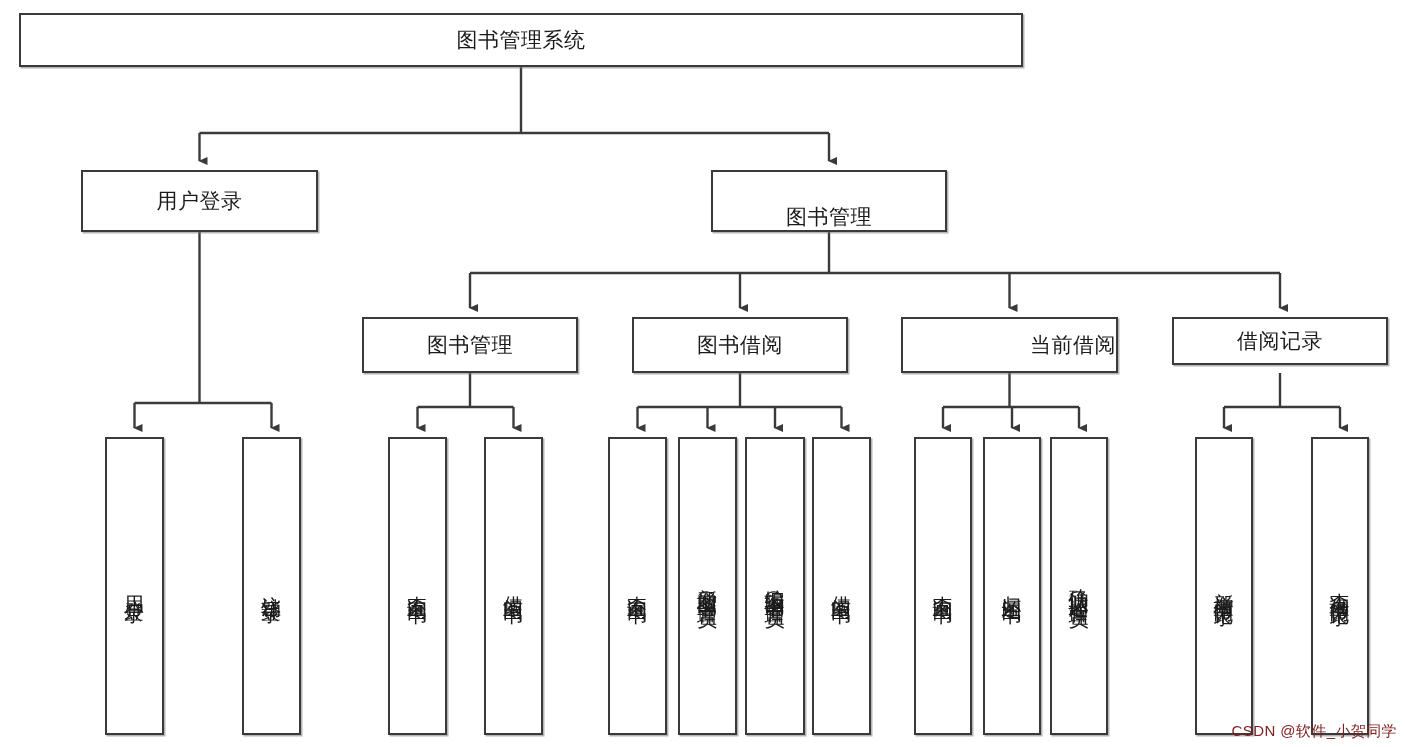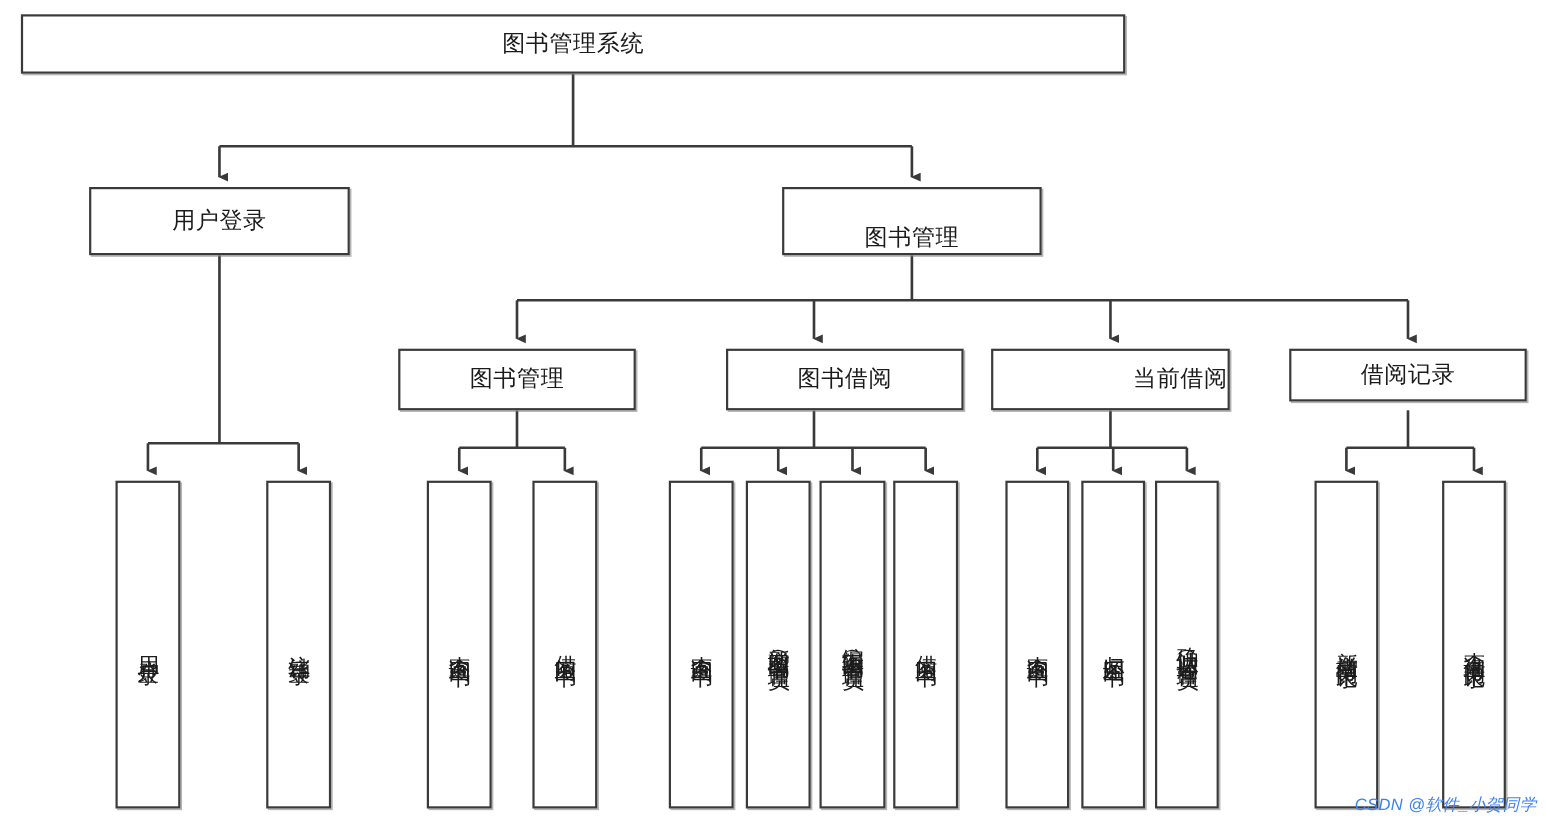--- a/index.html
+++ b/index.html
@@ -44,26 +44,25 @@
     writing-mode: vertical-rl;
     text-orientation: upright;
     font-size: 20px;
     letter-spacing: 3px;
     line-height: 1.1;
   }
   #watermark {
     position: absolute;
     right: 8px;
     bottom: 6px;
-    color: #3b82f6;
+    color: #7f1d1d;
     font-size: 15px;
     letter-spacing: 0.4px;
     white-space: nowrap;
     pointer-events: none;
-    font-style: italic;
   }
 </style>
 </head>
 <body>
 
 <div id="stage">
 
   <svg id="diagram-svg" width="1405" height="747">
     <defs>
       <marker id="arrowhead" markerWidth="9" markerHeight="9" refX="4" refY="8" orient="auto" markerUnits="userSpaceOnUse">
@@ -113,21 +112,21 @@
       </div>
       <div class="node-box" style="left: 81px; top: 170px; width: 237px; height: 62px;">
         <span class="node-label">用户登录</span>
       </div>
       <div class="node-box" style="left: 711px; top: 170px; width: 236px; height: 62px; align-items: flex-end;">
         <span class="node-label">图书管理</span>
       </div>
       <div class="node-box" style="left: 362px; top: 317px; width: 216px; height: 56px;">
         <span class="node-label">图书管理</span>
       </div>
-      <div class="node-box" style="left: 632px; top: 317px; width: 216px; height: 56px; margin-left: 28px;">
+      <div class="node-box" style="left: 632px; top: 317px; width: 216px; height: 56px;">
         <span class="node-label">图书借阅</span>
       </div>
       <div class="node-box" style="left: 901px; top: 317px; width: 217px; height: 56px; justify-content: flex-end;">
         <span class="node-label">当前借阅</span>
       </div>
       <div class="node-box" style="left: 1172px; top: 317px; width: 216px; height: 48px;">
         <span class="node-label">借阅记录</span>
       </div>
       <div class="node-box vertical" style="left: 105px; top: 437px; width: 59px; height: 298px;">
         <span class="node-label">用户登录</span>

